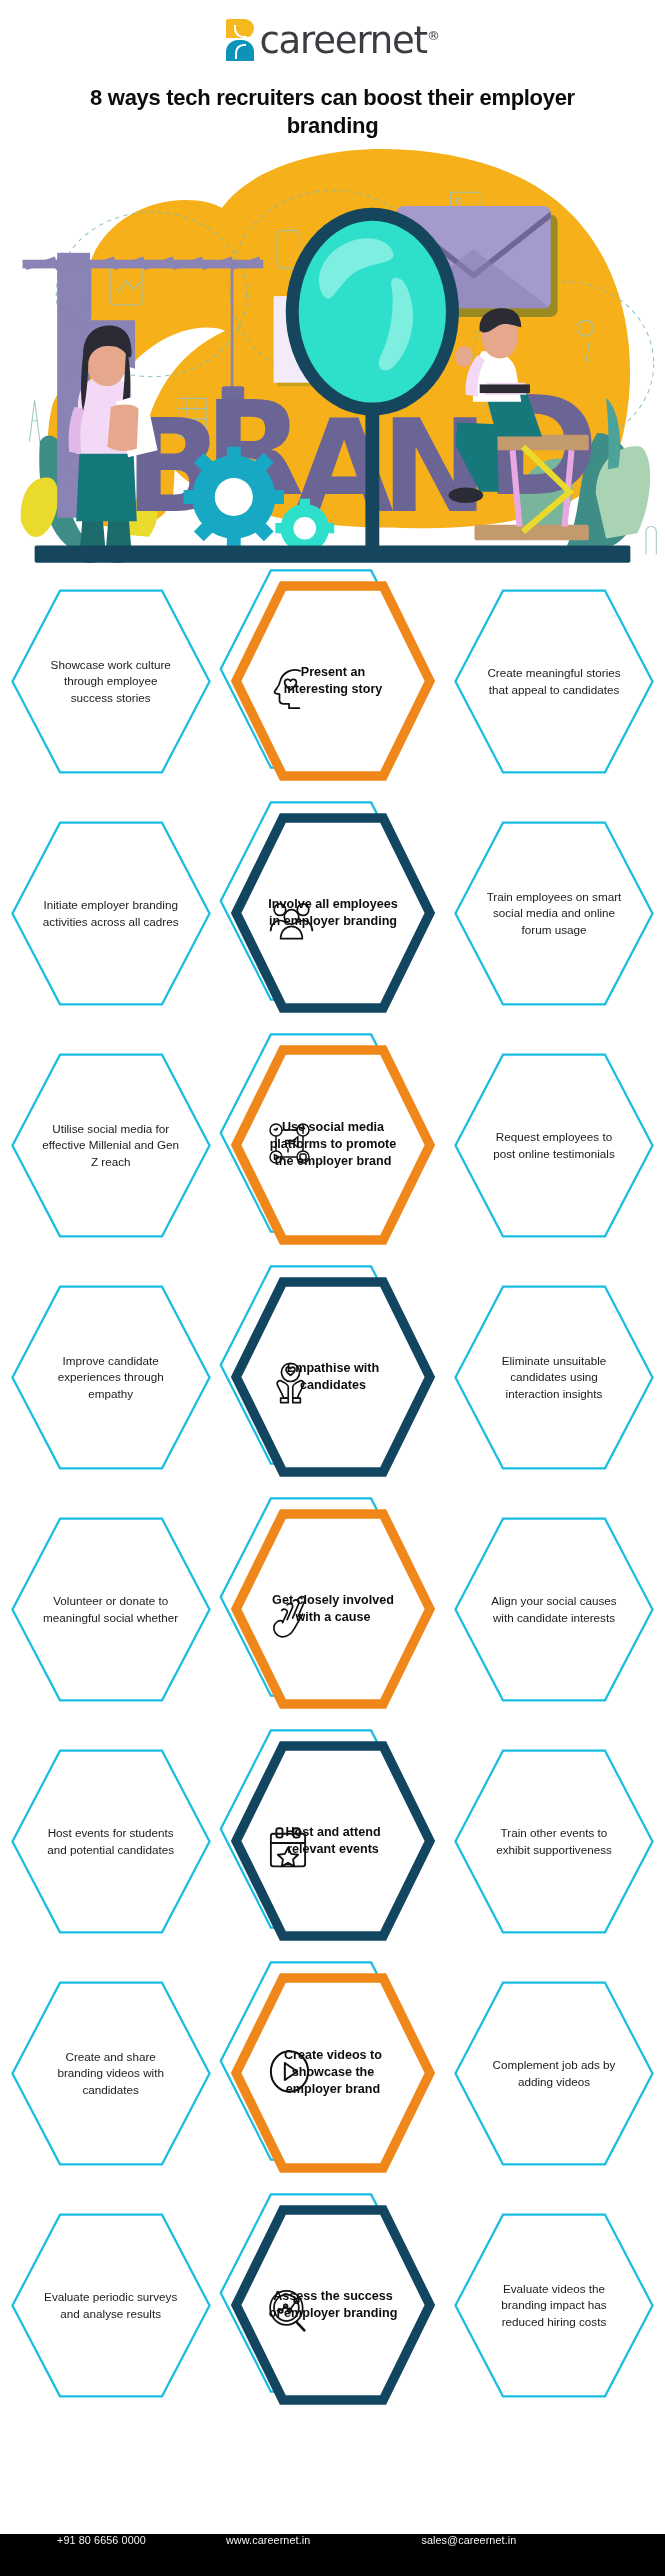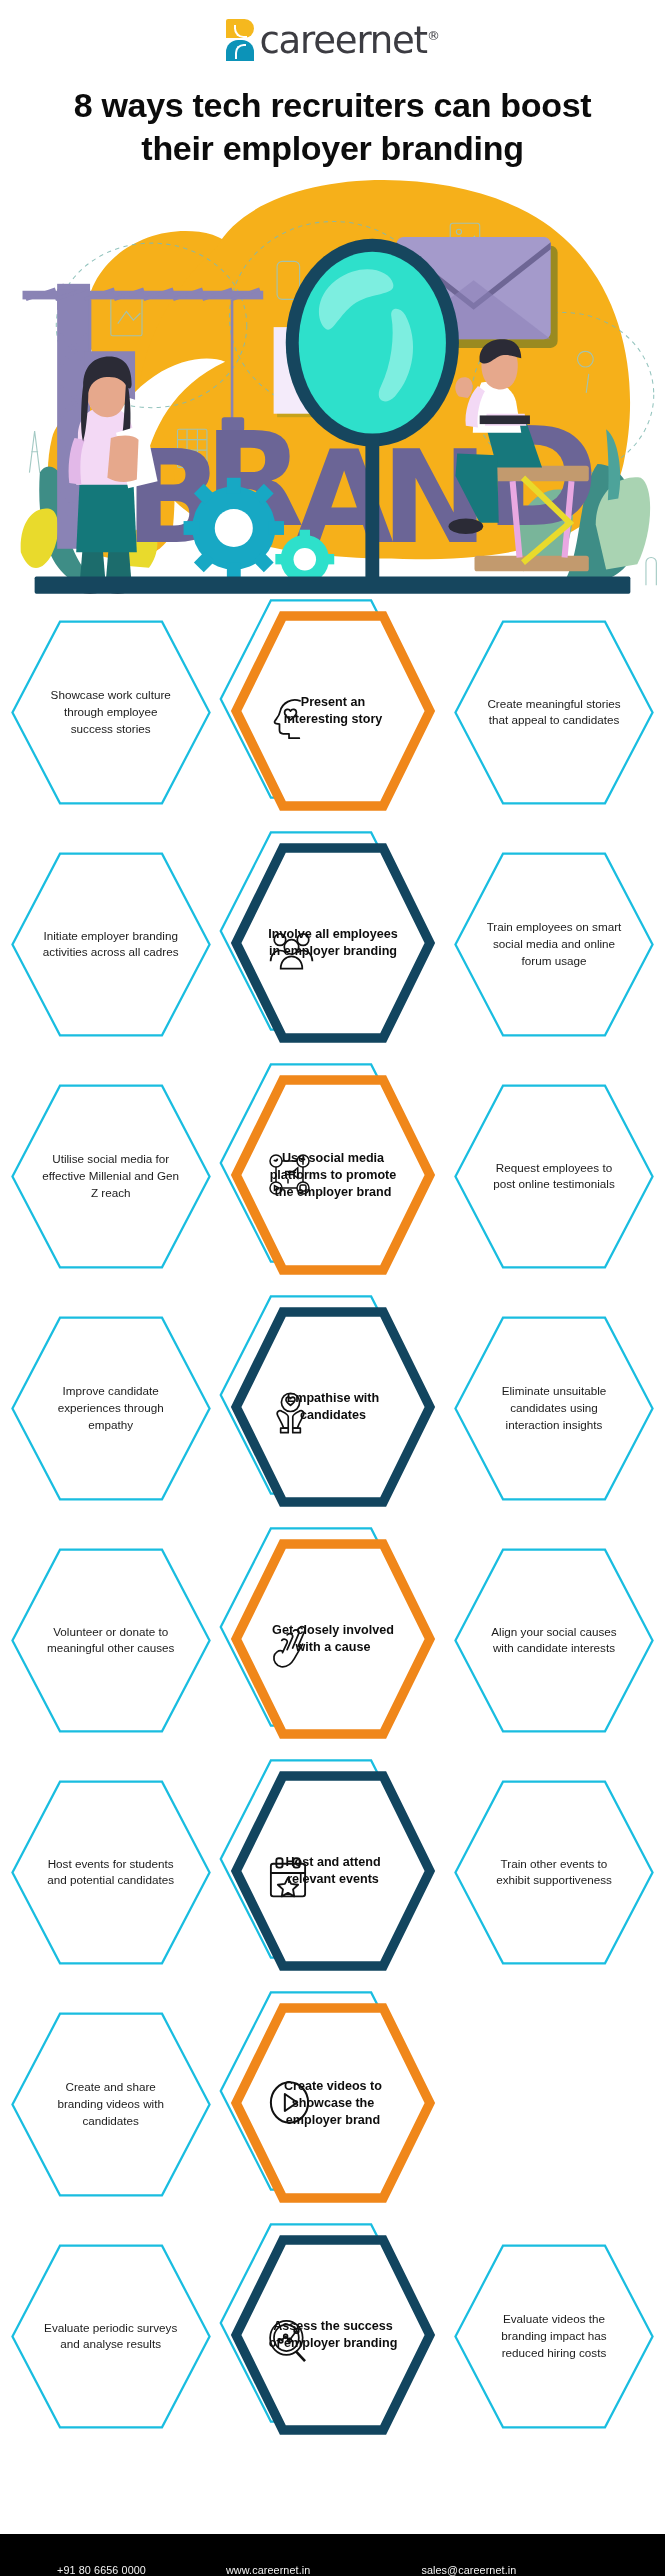--- a/index.html
+++ b/index.html
@@ -69,21 +69,21 @@
   .logo-reg {
     font-size: 13px;
     vertical-align: super;
     color: #3c3c42;
     line-height: 1;
   }
 
   .page-title {
     margin: 19px auto 0;
     width: 537px;
-    font-size: 34px;
+    font-size: 22px;
     line-height: 1.28;
     font-weight: 700;
     color: #0c0c0c;
     letter-spacing: -0.3px;
     font-family: "Liberation Sans", sans-serif;
   }
 
   
   .hero { width: 665px; height: 416px; position: relative; margin-top: 7px; }
   .hero svg { display: block; }
@@ -150,21 +150,21 @@
     font-family: "Liberation Sans", sans-serif;
   }
 
   
   .footer {
     position: absolute;
     left: 0; bottom: 0;
     width: 665px; height: 42px;
     background: #000000;
     display: flex;
-    align-items: flex-end;
+    align-items: flex-start;
     color: #f2f2f2;
     font-size: 10.8px;
     letter-spacing: 0.1px;
   }
   .footer span { display: block; }
   .f-phone { margin-left: 57px; }
   .f-web   { margin-left: 80px; }
   .f-mail  { margin-left: 111px; }
 </style>
 </head>
@@ -464,21 +464,21 @@
       </svg>
       <div class="hex-label">Eliminate unsuitable candidates using interaction insights</div>
     </div>
   </div>
 
   <div class="hex-row">
     <div class="hex hex-side hex-left">
       <svg width="204" height="189" viewBox="0 0 236 218">
         <polygon points="59,4 177,4 232,109 177,214 59,214 4,109" fill="#fff" stroke="#19BDE0" stroke-width="2.6"></polygon>
       </svg>
-      <div class="hex-label">Volunteer or donate to meaningful other causes</div>
+      <div class="hex-label">Volunteer or donate to meaningful social whether</div>
     </div>
 
     <div class="hex hex-center">
       <svg class="ghost" width="208" height="204" viewBox="0 0 240 236">
         <polygon points="62,4 178,4 236,118 178,232 62,232 4,118" fill="none" stroke="#19BDE0" stroke-width="2.6"></polygon>
       </svg>
       <svg class="main" width="208" height="204" viewBox="0 0 240 236">
         <polygon points="62,8 178,8 232,118 178,228 62,228 8,118" fill="#fff" stroke="#F0871A" stroke-width="11"></polygon>
       </svg>
       <div class="inner">
@@ -553,20 +553,26 @@
       </svg>
       <div class="inner">
         <svg class="icon" width="45" height="45" viewBox="0 0 58 58" fill="none" stroke="#111" stroke-width="2.6" stroke-linejoin="round">
           <ellipse cx="29" cy="29" rx="24" ry="26"></ellipse>
           <path d="M23 18l16 11-16 11z"></path>
         </svg>
         <div class="hex-label">Create videos to showcase the employer brand</div>
       </div>
     </div>
 
+    <div class="hex hex-side hex-right">
+      <svg width="204" height="189" viewBox="0 0 236 218">
+        <polygon points="59,4 177,4 232,109 177,214 59,214 4,109" fill="#fff" stroke="#19BDE0" stroke-width="2.6"></polygon>
+      </svg>
+      <div class="hex-label">Complement job ads by adding videos</div>
+    </div>
   </div>
 
   <div class="hex-row">
     <div class="hex hex-side hex-left">
       <svg width="204" height="189" viewBox="0 0 236 218">
         <polygon points="59,4 177,4 232,109 177,214 59,214 4,109" fill="#fff" stroke="#19BDE0" stroke-width="2.6"></polygon>
       </svg>
       <div class="hex-label">Evaluate periodic surveys and analyse results</div>
     </div>
 

